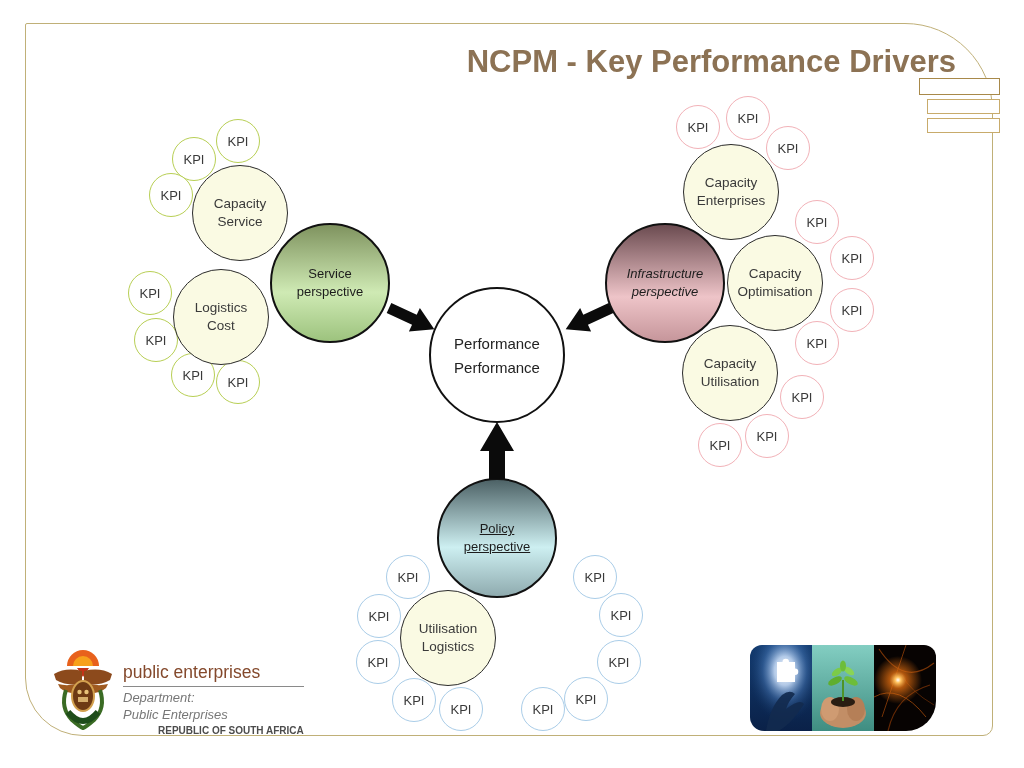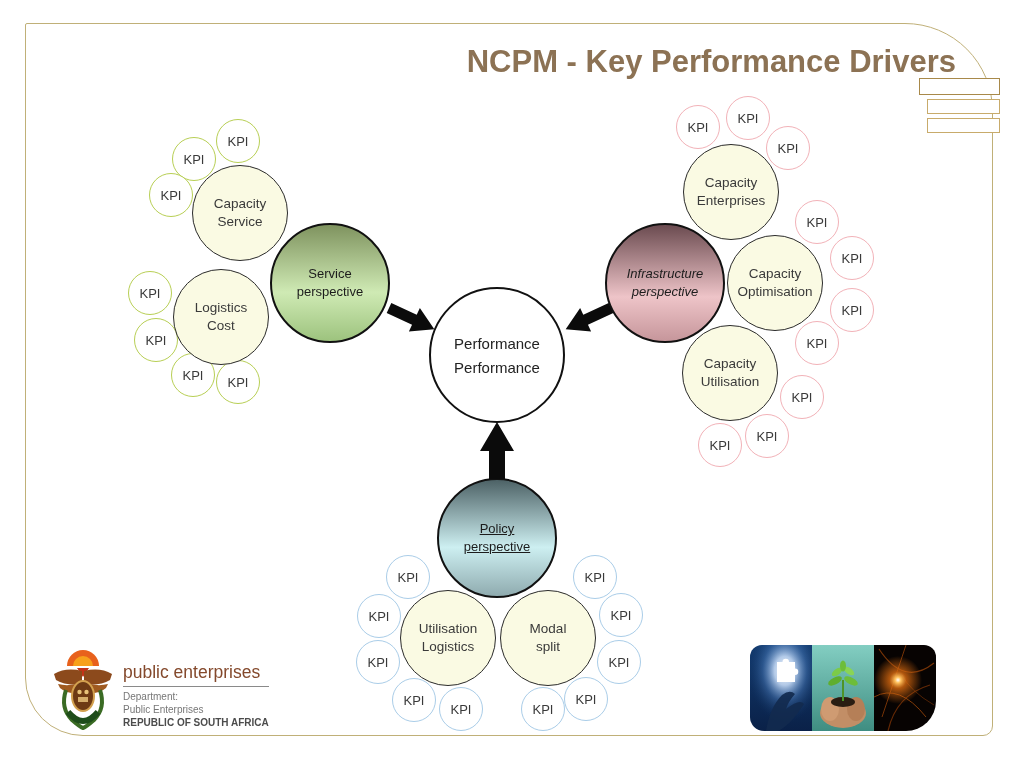--- a/index.html
+++ b/index.html
@@ -37,22 +37,22 @@
   .center-circle{position:absolute;left:429px;top:287px;width:136px;height:136px;border-radius:50%;
          background:#ffffff;border:2.5px solid #111;display:flex;flex-direction:column;
          align-items:center;justify-content:center;font-size:15px;color:#222;text-align:center;
          z-index:5;box-sizing:border-box;}
   .center-circle span{display:block;margin:3.5px 0;}
   
   .logo{position:absolute;left:52px;top:650px;display:flex;align-items:flex-start;}
   .logo-text{margin-left:9px;margin-top:12px;}
   .logo-org{font-size:17.5px;color:#84492c;border-bottom:1.5px solid #8a8a8a;padding-bottom:3px;
             margin-bottom:3px;white-space:nowrap;}
-  .logo-sub{font-size:10px;color:#777;line-height:1.3;}
-  .logo-country{font-size:10px;font-weight:bold;color:#4c4c4c;line-height:1.4;}
+  .logo-sub{font-size:13px;color:#777;line-height:1.3;font-style:italic;}
+  .logo-country{font-size:10px;font-weight:bold;color:#4c4c4c;line-height:1.4;margin-left:35px;}
   
   .photos{position:absolute;left:750px;top:645px;width:186px;height:86px;display:flex;
           border-radius:12px 12px 30px 14px;overflow:hidden;}
   .photos svg{display:block;}
 </style>
 </head>
 <body>
 
 <div class="slide">
 
@@ -163,24 +163,20 @@
     <span>Capacity</span>
     <span>Optimisation</span>
   </div>
   <div class="driver" style="left:682px;top:325px">
     <span>Capacity</span>
     <span>Utilisation</span>
   </div>
   <div class="driver" style="left:400px;top:590px">
     <span>Utilisation</span>
     <span>Logistics</span>
-  </div>
-  <div class="driver" style="left:500px;top:590px">
-    <span>Modal</span>
-    <span>split</span>
   </div>
 
   <div class="persp service" style="left:270px;top:223px">
     <span>Service</span>
     <span>perspective</span>
   </div>
   <div class="persp infra" style="left:605px;top:223px">
     <span>Infrastructure</span>
     <span>perspective</span>
   </div>

